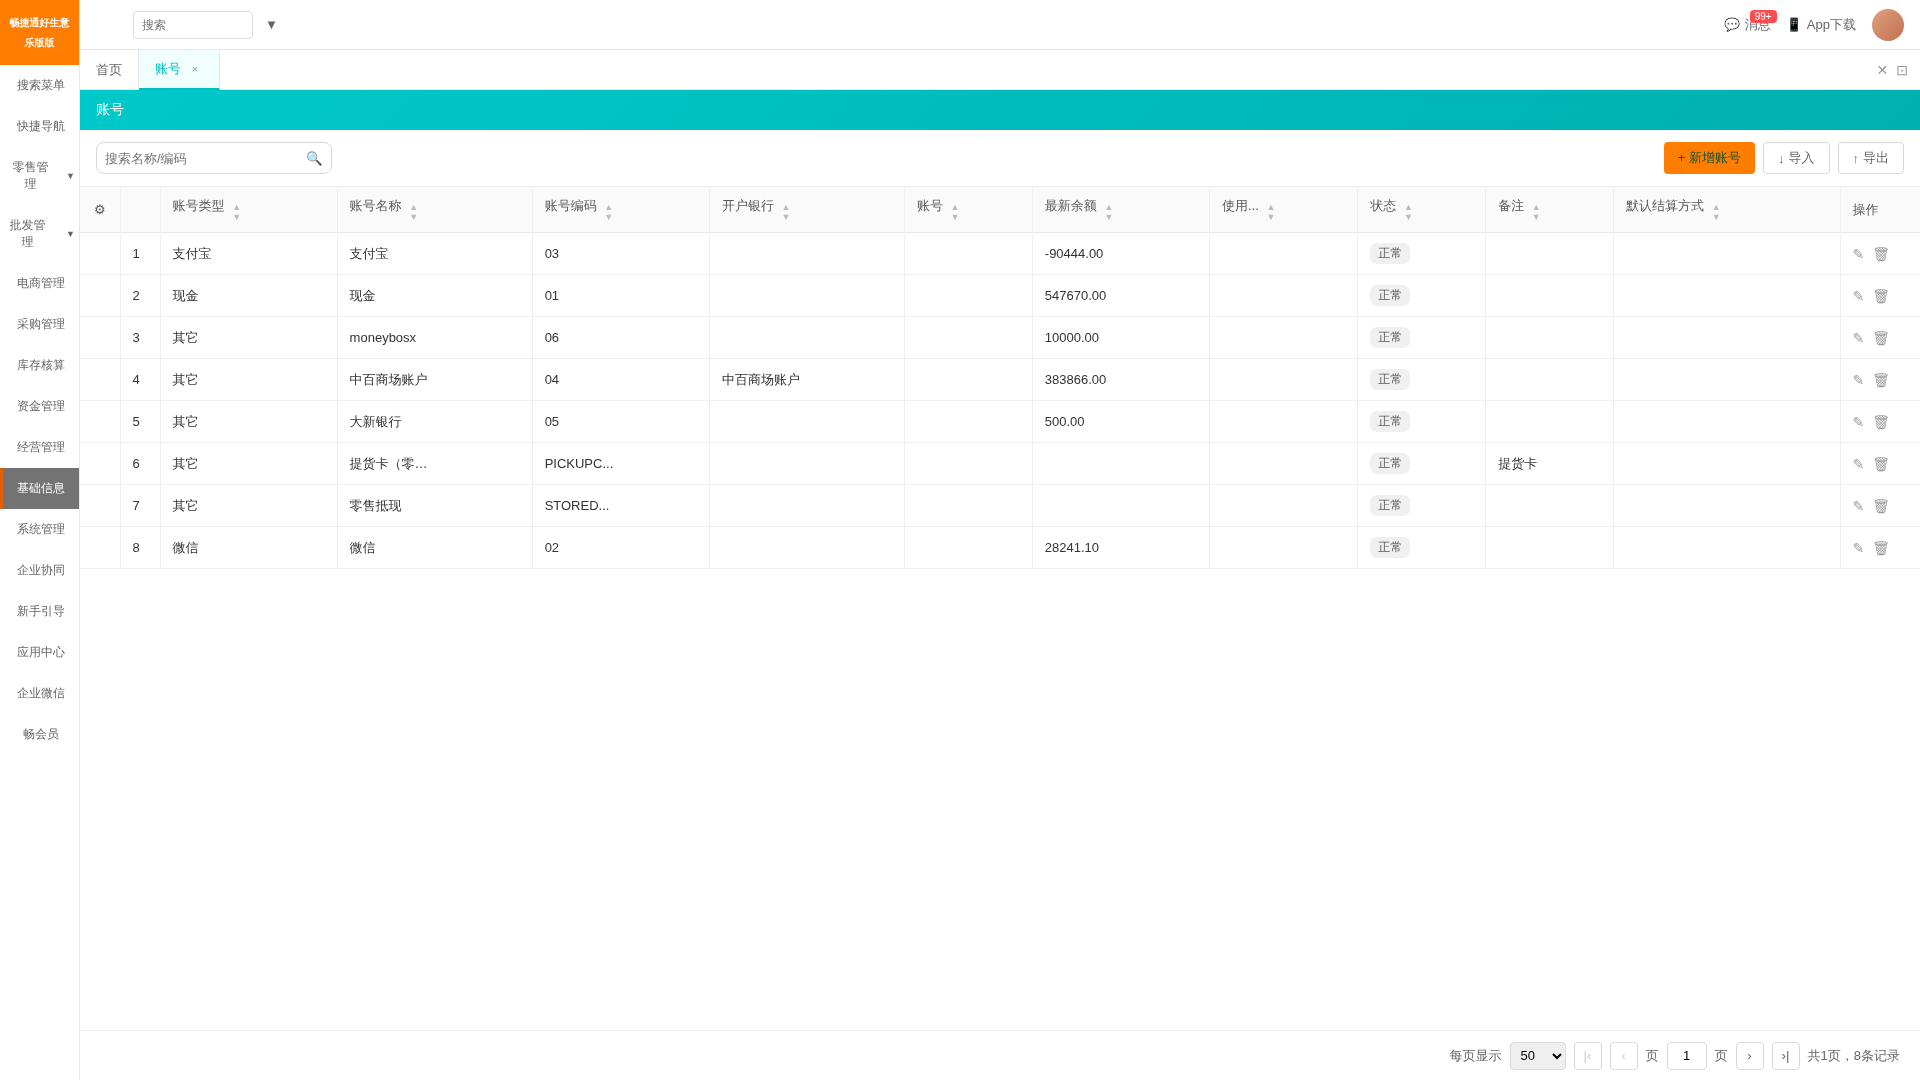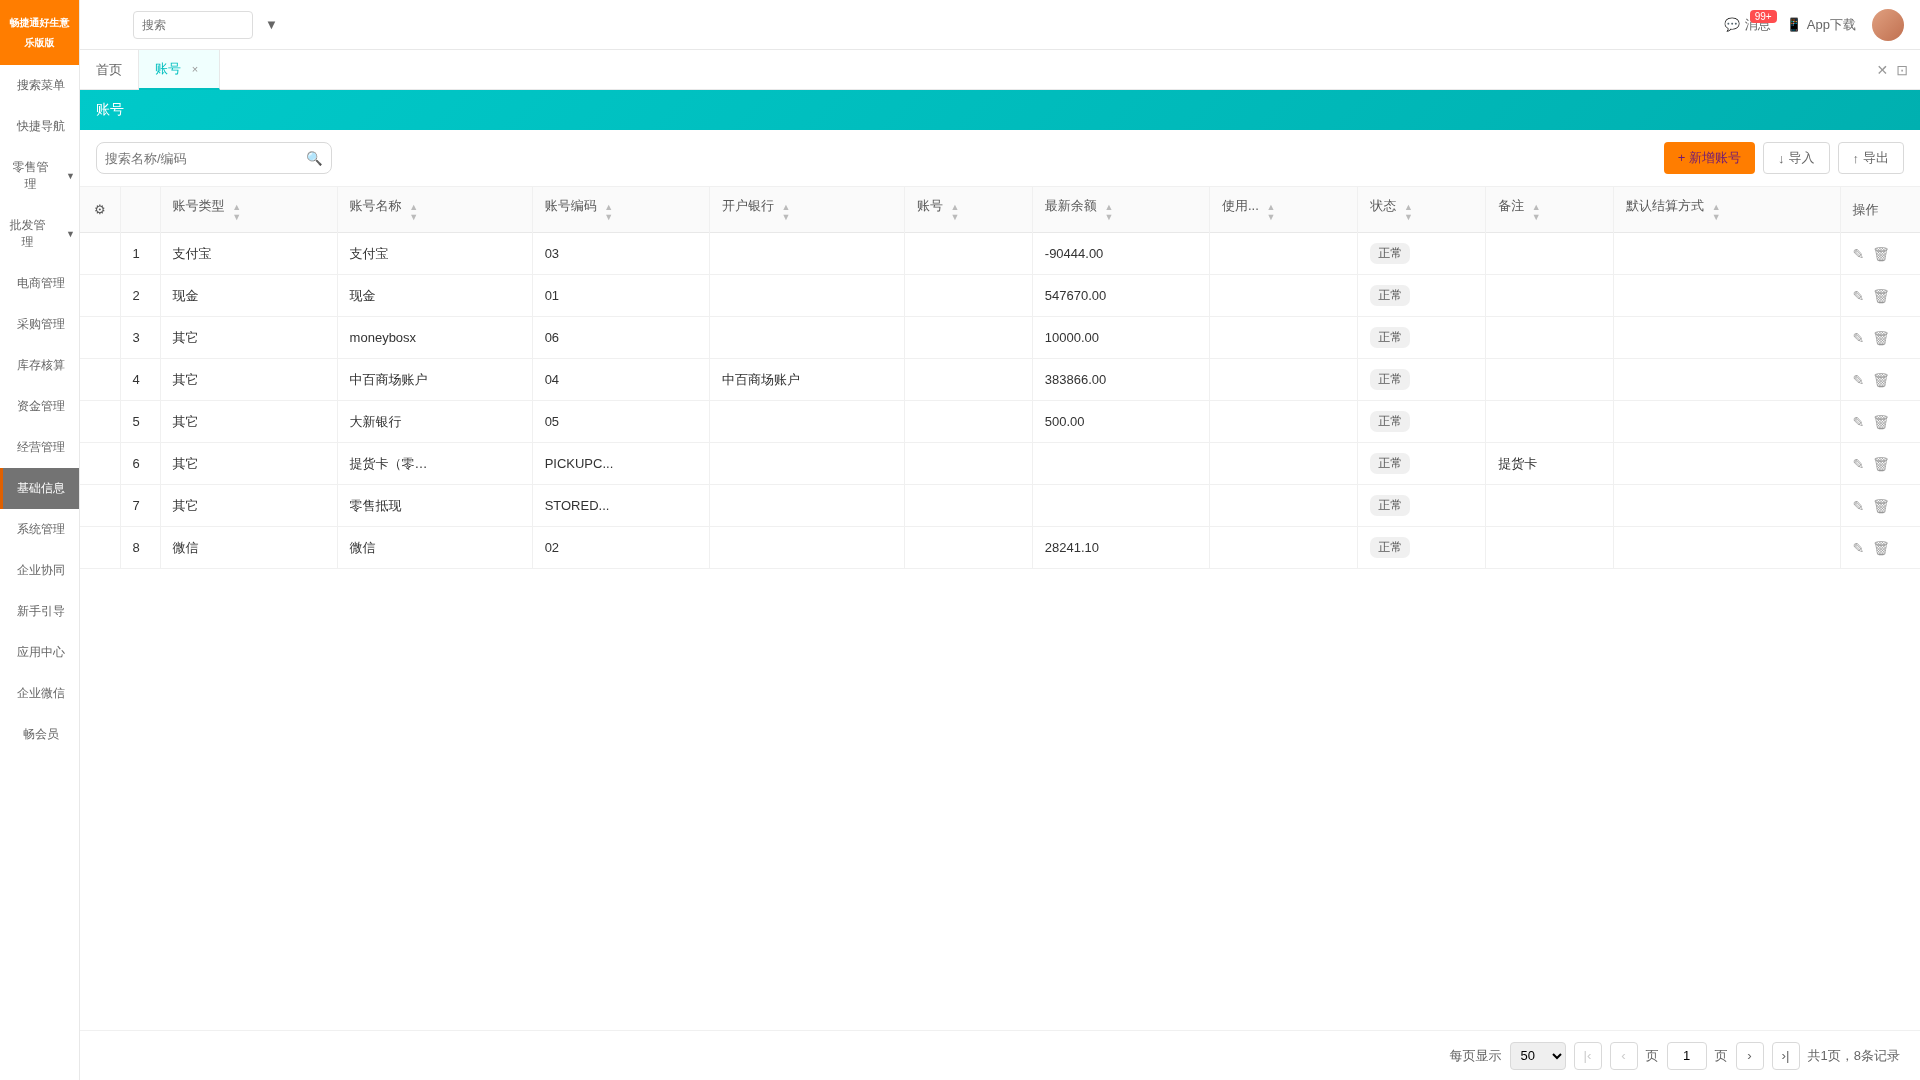--- a/index.html
+++ b/index.html
@@ -187,21 +187,21 @@
       display: flex;
       align-items: center;
       justify-content: center;
       color: #00bfbf;
     }
     .toolbar-right { display: flex; align-items: center; gap: 8px; }
     .btn-primary {
       height: 32px;
       padding: 0 14px;
       background: #ff7d00;
-      color: #701a75;
+      color: #14532d;
       border: none;
       border-radius: 4px;
       cursor: pointer;
       font-size: 13px;
       display: flex;
       align-items: center;
       gap: 4px;
     }
     .btn-default {
       height: 32px;

